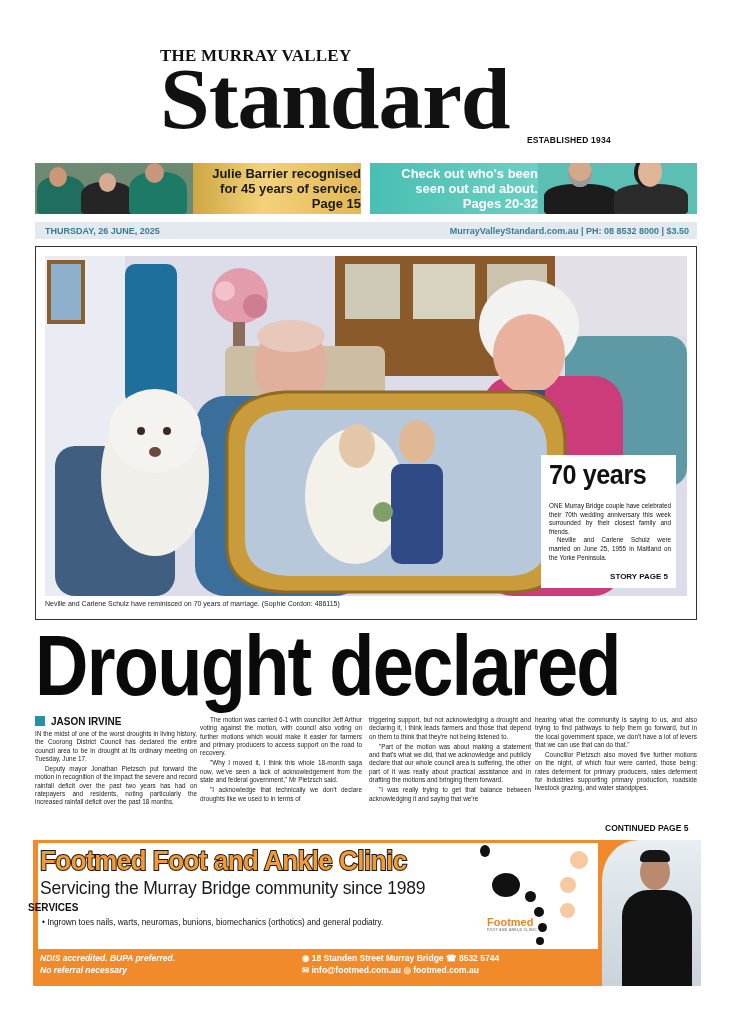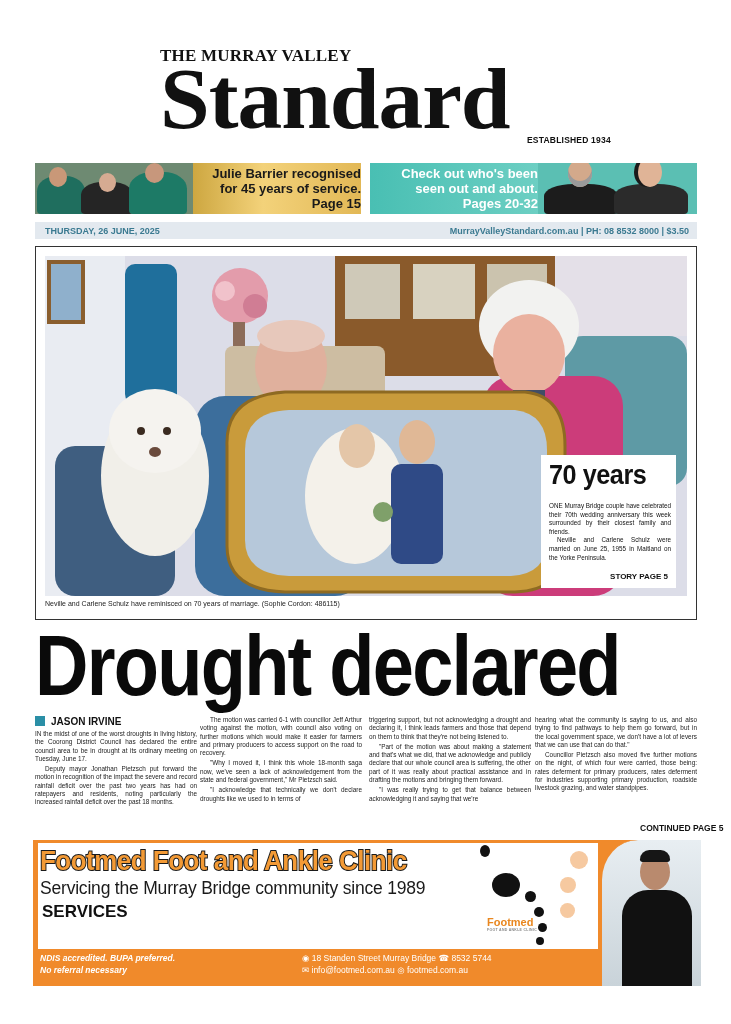--- a/index.html
+++ b/index.html
@@ -45,31 +45,31 @@
   
   .byline { left:35px; top:716px; font-weight:bold; font-size:10px; }
   .byline .sq { display:inline-block; width:10px; height:10px; background:#2a8fa6; vertical-align:-1px; margin-right:6px; }
   .col { top:730px; width:162px; font-size:6.4px; line-height:8.3px; text-align:justify; color:#222; }
   .col p { margin:0 0 2px 0; text-indent:10px; }
   .col p.first { text-indent:0; }
   .col1 { left:35px; }
   .col2 { left:200px; top:716px; }
   .col3 { left:369px; top:716px; }
   .col4 { left:535px; top:716px; }
-  .continued { left:640px; top:823px; font-weight:bold; font-size:8.5px; }
+  .continued { left:605px; top:823px; font-weight:bold; font-size:8.5px; }
 
   
   .ad { left:33px; top:840px; width:664px; height:146px; background:#f08a2b; overflow:hidden; }
   .ad-white { left:38px; top:843px; width:560px; height:106px; background:#ffffff; }
   .ad-title { left:40px; top:846px; font-weight:bold; font-size:27px; color:#f39a35; letter-spacing:-0.5px; -webkit-text-stroke:2px #1a1a1a; paint-order:stroke fill; transform:scaleX(0.96); transform-origin:left; }
   .ad-sub { left:40px; top:878px; font-size:17.5px; color:#1a1a1a; letter-spacing:-0.2px; }
-  .ad-services { left:42px; top:902px; font-size:17px; font-weight:bold; }
+  .ad-services { left:28px; top:902px; font-size:10px; font-weight:bold; }
   .ad-bullets { left:42px; top:917px; font-size:8.2px; line-height:12px; }
   .ad-left-foot { left:40px; top:952px; font-size:8.5px; line-height:12px; font-style:italic; font-weight:bold; color:#ffffff; }
-  .ad-mid-foot { left:302px; top:952px; font-size:8.5px; line-height:12px; font-weight:normal; color:#ffffff; }
+  .ad-mid-foot { left:302px; top:952px; font-size:8.5px; line-height:12px; font-weight:bold; color:#ffffff; }
   .ad-photo { left:598px; top:840px; width:99px; height:146px; background:linear-gradient(180deg,#e8eef2,#c9d3d9); overflow:hidden; border-left:4px solid #f08a2b; border-radius:40px 0 0 0; }
   .foot-dot { position:absolute; border-radius:50%; }
   .footmed-logo { left:487px; top:916px; font-size:11px; font-weight:bold; color:#e9871f; }
   .footmed-logo small { display:block; font-size:3.5px; color:#888; letter-spacing:0.3px; }
 </style>
 </head>
 <body>
 
 <div class="abs mast-kicker">THE MURRAY VALLEY</div>
 <div class="abs mast-title">Standard</div>
@@ -188,20 +188,21 @@
   <p>Councillor Pietzsch also moved five further motions on the night, of which four were carried, those being: rates deferment for primary producers, rates deferment for industries supporting primary production, roadside livestock grazing, and water standpipes.</p>
 </div>
 <div class="abs continued">CONTINUED PAGE 5</div>
 
 <div class="abs ad"></div>
 <div class="abs ad-white"></div>
 <div class="abs ad-title">Footmed Foot and Ankle Clinic</div>
 <div class="abs ad-sub">Servicing the Murray Bridge community since 1989</div>
 <div class="abs ad-services">SERVICES</div>
 <div class="abs ad-bullets">
+  <div><span>• </span><span>Ingrown toes nails, warts, neuromas, bunions, biomechanics (orthotics) and general podiatry.</span></div>
 </div>
 
 <div class="abs" style="left:480px;top:845px;width:118px;height:100px;">
   <div class="foot-dot" style="left:12px;top:28px;width:28px;height:24px;background:#111;"></div>
   <div class="foot-dot" style="left:45px;top:46px;width:11px;height:11px;background:#111;"></div>
   <div class="foot-dot" style="left:54px;top:62px;width:10px;height:10px;background:#111;"></div>
   <div class="foot-dot" style="left:58px;top:78px;width:9px;height:9px;background:#111;"></div>
   <div class="foot-dot" style="left:56px;top:92px;width:8px;height:8px;background:#111;"></div>
   <div class="foot-dot" style="left:90px;top:6px;width:18px;height:18px;background:#f6c9a0;"></div>
   <div class="foot-dot" style="left:80px;top:32px;width:16px;height:16px;background:#f6c9a0;"></div>

